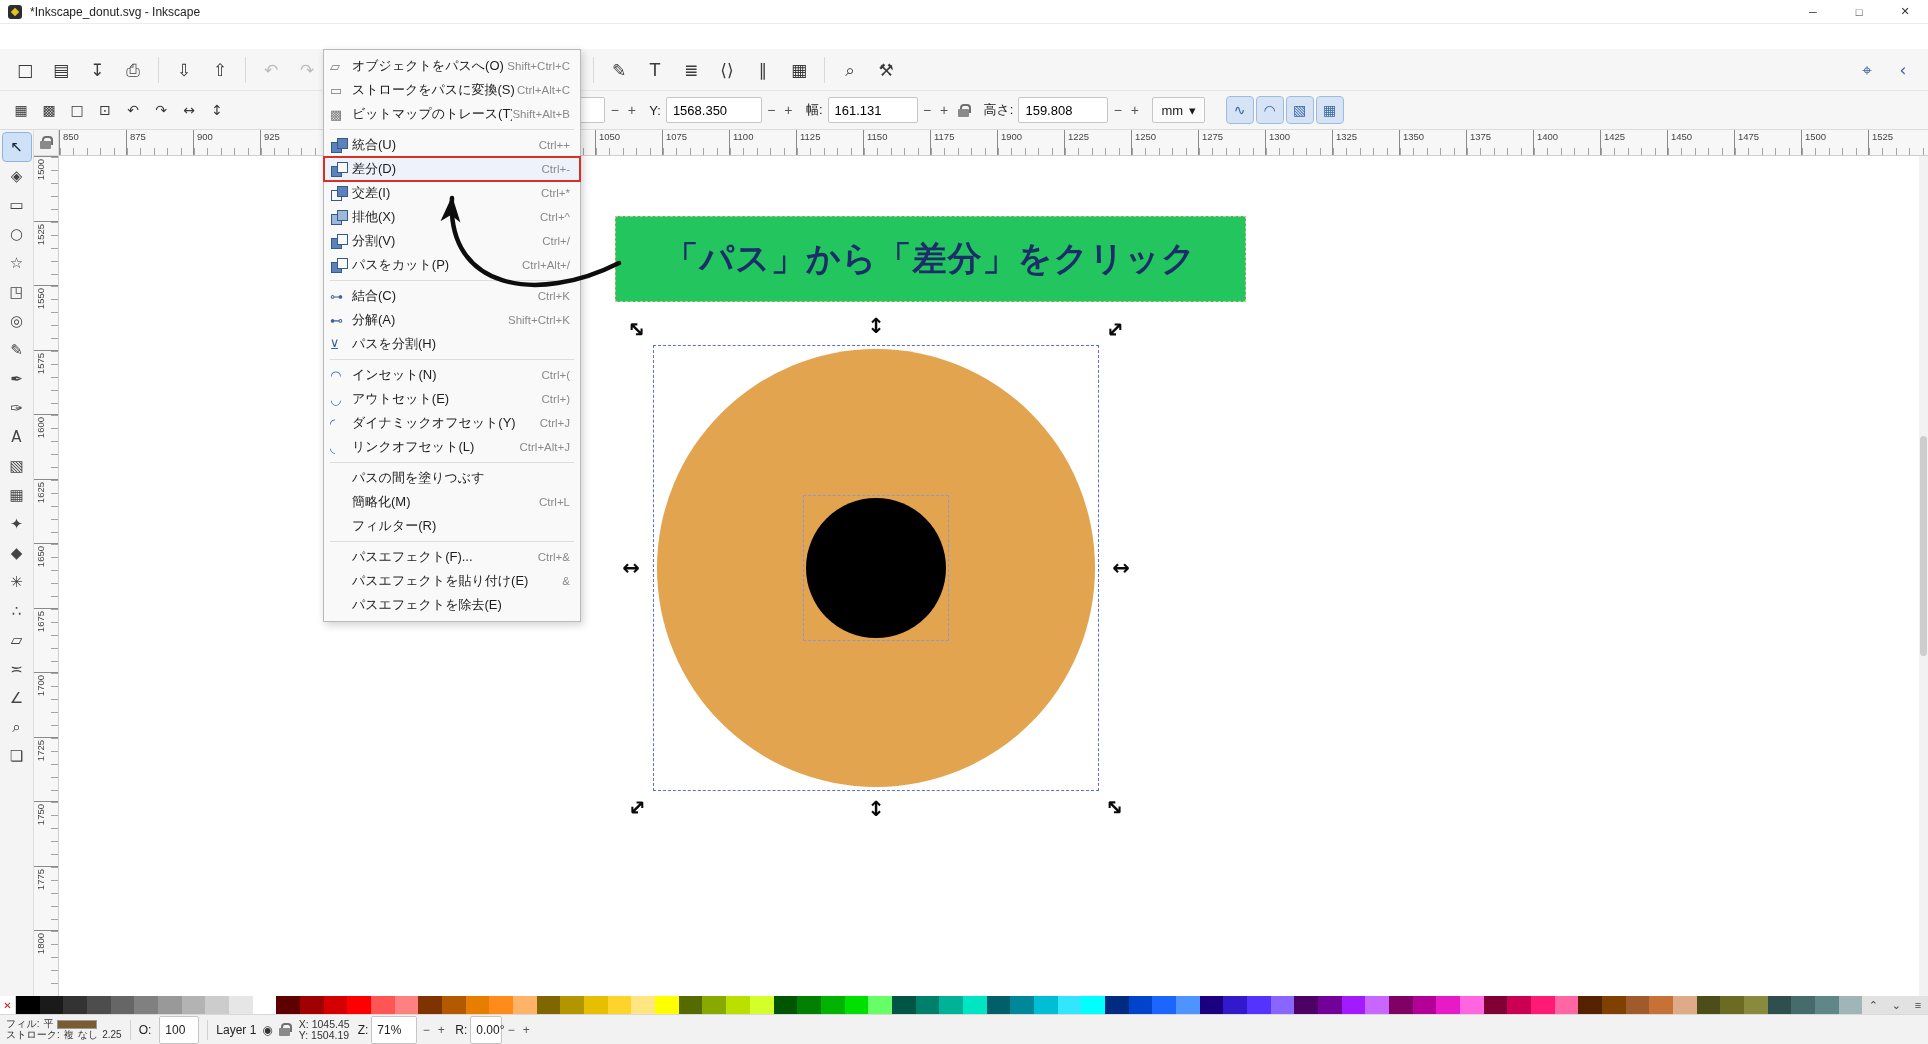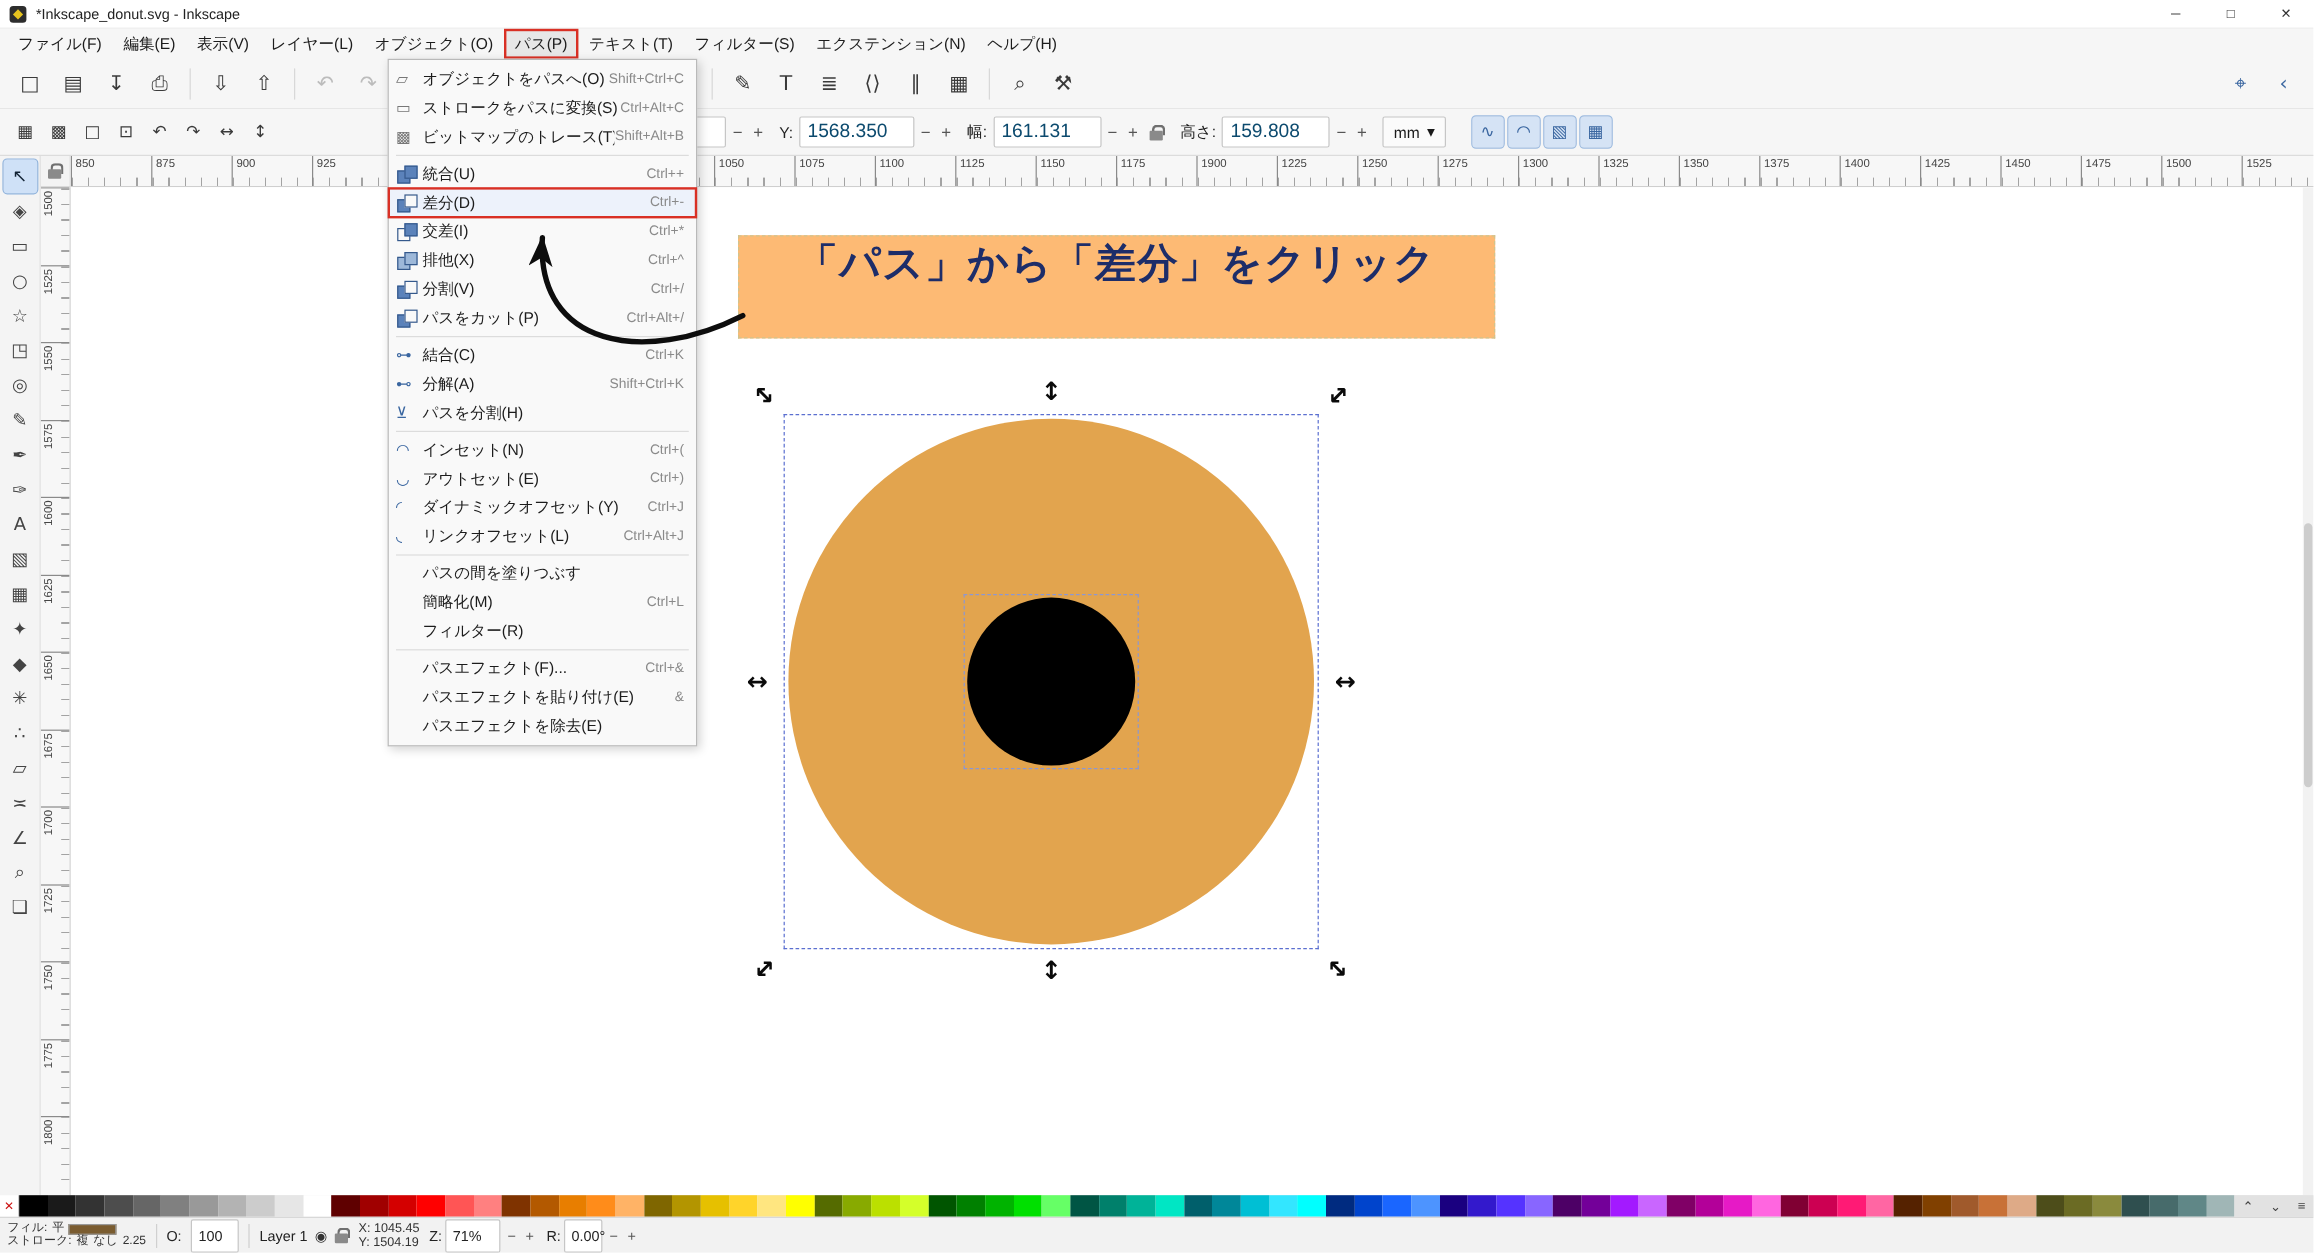--- a/index.html
+++ b/index.html
@@ -25,21 +25,21 @@
   .toolbar2{position:absolute;left:0;top:91px;right:0;height:39px;background:#f6f6f6;border-bottom:1px solid #dcdcdc;display:flex;align-items:center;padding:0 8px;gap:2px}
   .tb-btn{width:34px;height:32px;border:none;background:transparent;border-radius:3px;display:flex;align-items:center;justify-content:center;font-size:17px;color:#3a3a3a;font-family:"DejaVu Sans",sans-serif}
   .tb-btn.disabled{color:#bcbcbc}
   .tb-btn.separator{width:1px;height:26px;background:#d8d8d8;border-radius:0;margin:0 6px;pointer-events:none}
   .tb-sm{width:26px;height:26px;font-size:14px}
   .tb-sm.active{background:#d5e3f5;outline:1px solid #9dbbe0}
   .snap-group{margin-left:auto;display:flex;gap:2px}
   .snap-group .tb-btn{color:#3a66a0}
 
   .spin-label{font-size:13px;color:#222;margin:0 3px 0 8px;white-space:nowrap}
-  .spin-entry{height:26px;background:#fff;border:1px solid #c6c6c6;border-radius:2px;display:flex;align-items:center;padding:0 6px;font-size:16px;color:#0c4a6e;white-space:nowrap}
+  .spin-entry{height:26px;background:#fff;border:1px solid #c6c6c6;border-radius:2px;display:flex;align-items:center;padding:0 6px;font-size:13px;color:#000000;white-space:nowrap}
   .spin-btn{width:15px;height:26px;display:flex;align-items:center;justify-content:center;color:#555;font-size:14px;background:transparent;border:none}
   .unit-box{height:26px;margin-left:8px;border:1px solid #c6c6c6;border-radius:2px;background:#fbfbfb;display:flex;align-items:center;gap:6px;padding:0 8px;font-size:13px}
   .sp2{width:300px;flex:none}
   .sp3{width:18px;flex:none}
 
   
   .lockicon{position:relative;width:12px;height:13px;display:inline-block;flex:none}
   .lockicon::before{content:'';position:absolute;left:2px;top:0;width:7px;height:7px;border:2px solid #6f6f6f;border-bottom:none;border-radius:4px 4px 0 0}
   .lockicon::after{content:'';position:absolute;left:0;top:5px;width:11px;height:8px;background:#8a8a8a;border-radius:1px}
 
@@ -67,21 +67,21 @@
   .h-sw{left:566px;top:639px;transform:rotate(-45deg)}
   .h-se{left:1044px;top:639px;transform:rotate(45deg)}
   .h-n{left:805px;top:158px}
   .h-s{left:805px;top:641px}
   .h-w{left:560px;top:400px}
   .h-e{left:1050px;top:400px}
   .vscroll{position:absolute;right:0;top:0;width:9px;height:100%;background:#f2f2f2}
   .vscroll .thumb{position:absolute;left:1px;right:1px;top:280px;height:220px;background:#cdcdcd;border-radius:4px}
 
   
-  .note{position:absolute;left:556px;top:40px;width:631px;height:86px;background:#fdba74;border:1px dashed #cfc48e;display:flex;justify-content:center;z-index:30}
+  .note{position:absolute;left:556px;top:60px;width:631px;height:86px;background:#22c55e;border:1px dashed #cfc48e;display:flex;align-items:center;justify-content:center;z-index:30}
   .note-text{font-size:34px;font-weight:bold;color:#1d2d69;letter-spacing:1px;white-space:nowrap}
   .arrow-overlay{position:absolute;left:0;top:0;width:1928px;height:1044px;pointer-events:none;z-index:70}
 
   
   .path-menu{position:absolute;left:323px;top:49px;width:258px;background:#f9f9f9;border:1px solid #b9b9b9;box-shadow:2px 3px 8px rgba(0,0,0,.18);padding:4px 0;z-index:60}
   .menu-row{height:24px;display:flex;align-items:center;padding:0 10px 0 6px;position:relative}
   .menu-row.separator{height:7px;pointer-events:none}
   .menu-row.separator::before{content:'';position:absolute;left:6px;right:6px;top:3px;height:1px;background:#dcdcdc}
   .menu-row.highlighted{background:#edf2fb;outline:2px solid #d93025;outline-offset:-1px}
   .mi-icon{width:22px;height:16px;flex:none;position:relative;font-size:13px;color:#3a66a0;display:flex;align-items:center}
@@ -132,33 +132,20 @@
   <div class="titlebar">
     <span class="app-logo"></span>
     <span class="title-text">*Inkscape_donut.svg - Inkscape</span>
     <div class="win-controls">
       <span class="win-btn">─</span>
       <span class="win-btn">□</span>
       <span class="win-btn">✕</span>
     </div>
   </div>
 
-  <div class="menubar">
-
-  <div class="menu-item">ファイル(F)</div>
-      <div class="menu-item">編集(E)</div>
-      <div class="menu-item">表示(V)</div>
-      <div class="menu-item">レイヤー(L)</div>
-      <div class="menu-item">オブジェクト(O)</div>
-      <div class="menu-item highlighted">パス(P)</div>
-      <div class="menu-item">テキスト(T)</div>
-      <div class="menu-item">フィルター(S)</div>
-      <div class="menu-item">エクステンション(N)</div>
-      <div class="menu-item">ヘルプ(H)</div>
-    </div>
 
   <div class="toolbar1">
     <div style="display:flex;align-items:center;gap:2px">
 
     <button class="tb-btn">
           <span>□</span>
         </button>
         <button class="tb-btn">
           <span>▤</span>
         </button>

